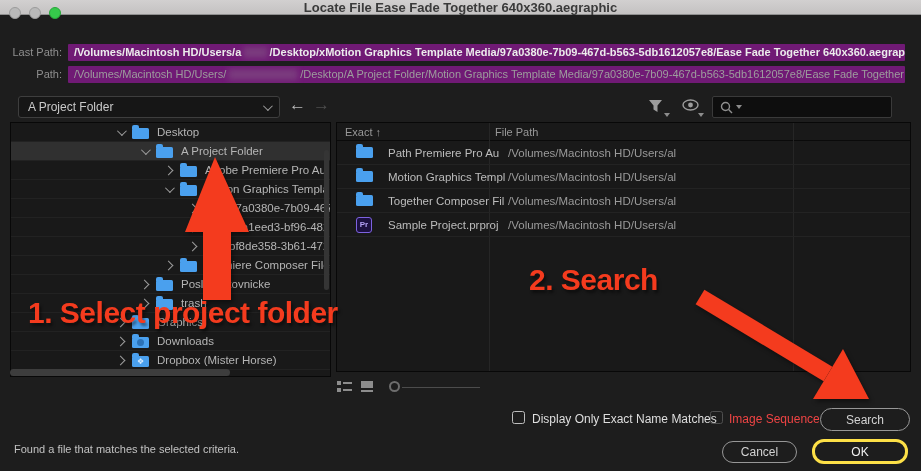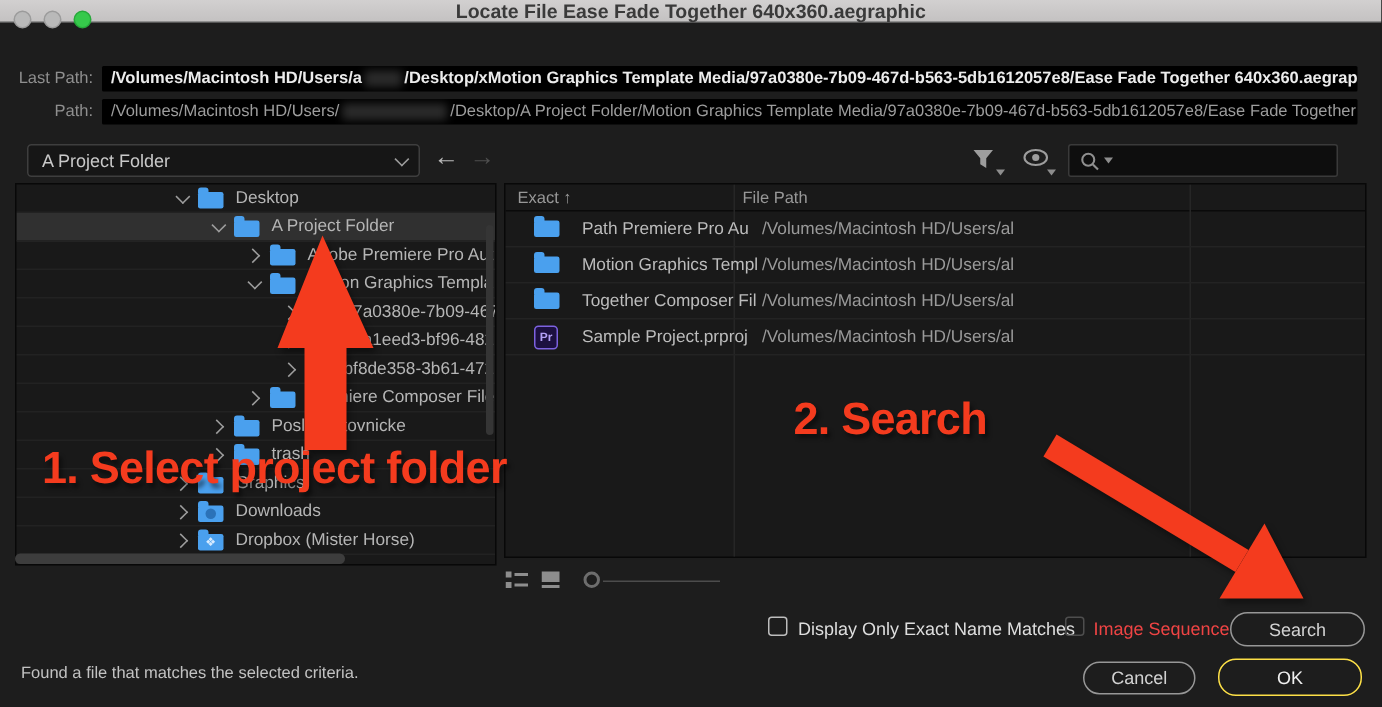--- a/index.html
+++ b/index.html
@@ -28,21 +28,21 @@
   }
 
   
   .path-row { position:absolute; left:0; width:921px; height:17px; }
   .path-row .plabel {
     position:absolute; left:0; top:0; width:62px; height:17px;
     text-align:right; font-size:11px; color:#8f8f8f; line-height:17px;
   }
   .path-field {
     position:absolute; left:68px; top:0; width:837px; height:17px;
-    background:#000000; border-radius:1px;
+    background:#701a75; border-radius:1px;
     font-size:11px; line-height:17px; padding-left:6px;
     white-space:nowrap; overflow:hidden; display:flex; align-items:center;
   }
   .path-field.bold { color:#ececec; font-weight:bold; }
   .path-field.dim  { color:#9d9d9d; }
   .redact {
     display:inline-block; height:11px; margin:0 2px; border-radius:2px;
     background:rgba(150,150,150,.28); filter:blur(3px);
   }
   .redact.w1 { width:50px; } .redact.w2 { width:70px; }
@@ -357,21 +357,21 @@
 <span class="cb-label" style="left:532px;top:412px;">Display Only Exact Name Matches</span>
 
 <span class="checkbox disabled" style="left:710px;top:411px;"></span>
 <span class="cb-label disabled" style="left:729px;top:412px;">Image Sequence</span>
 
 <button class="pill-btn" style="left:820px;top:408px;width:90px;height:23px;">Search</button>
 
 <span class="status-text">Found a file that matches the selected criteria.</span>
 
 <button class="pill-btn" style="left:722px;top:441px;width:75px;height:22px;">Cancel</button>
-<button class="pill-btn" style="left:812px;top:439px;width:96px;height:25px;border:1px solid #fde047;color:#f0f0f0;">OK</button>
+<button class="pill-btn" style="left:812px;top:439px;width:96px;height:25px;border:3px solid #fde047;color:#f0f0f0;">OK</button>
 
 <div class="annotation" style="left:28px;top:296px;text-align:center;">1. Select project folder</div>
 <div class="annotation" style="left:529px;top:263px;">2. Search</div>
 
 <svg class="anno-svg" width="921" height="471" viewBox="0 0 921 471">
   <g style="filter:drop-shadow(2px 3px 2px rgba(0,0,0,.4));">
     <polygon points="215,157 249,232 231,232 231,300 203,300 203,232 185,232" fill="#f43b1e"></polygon>
     <line x1="700" y1="297" x2="828" y2="374" stroke-width="17" stroke="#f43b1e"></line>
     <polygon points="869,399 843,349 813,399" fill="#f43b1e"></polygon>
   </g>

